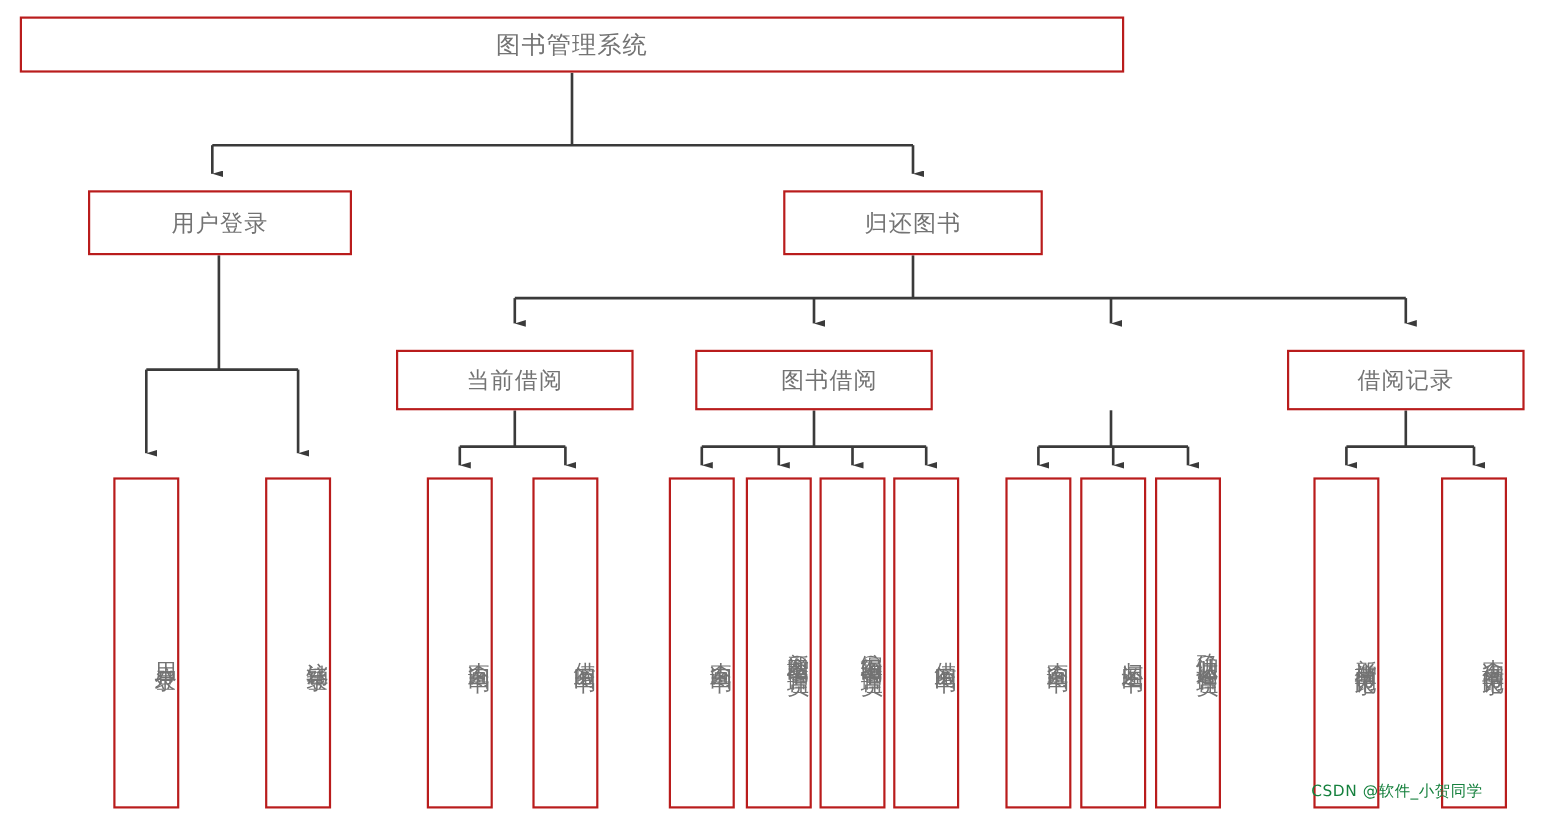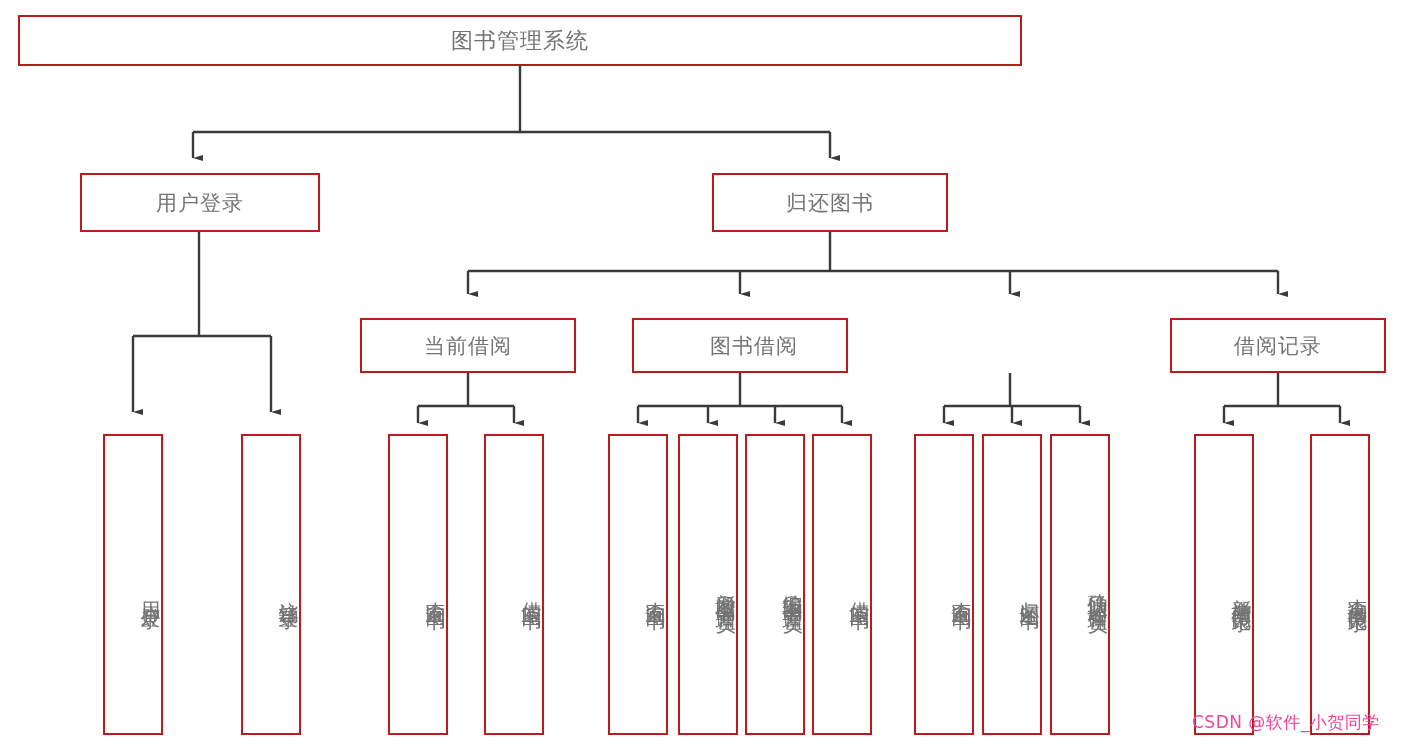--- a/index.html
+++ b/index.html
@@ -33,22 +33,22 @@
     letter-spacing:3px;
     line-height:1;
     padding-top:14px;
     align-items:flex-start;
     justify-content:center;
   }
   .node .lbl{display:block;white-space:nowrap;}
   .watermark{
     position:absolute;
     left:1192px;top:711px;
-    font-size:17px;
-    color:#ec4899;
+    font-size:14px;
+    color:#15803d;
     white-space:nowrap;
     letter-spacing:0.5px;
   }
 </style>
 </head>
 <body>
 
 <div id="canvas">
 
   <svg id="edges" viewBox="0 0 1405 747" xmlns="http://www.w3.org/2000/svg">

